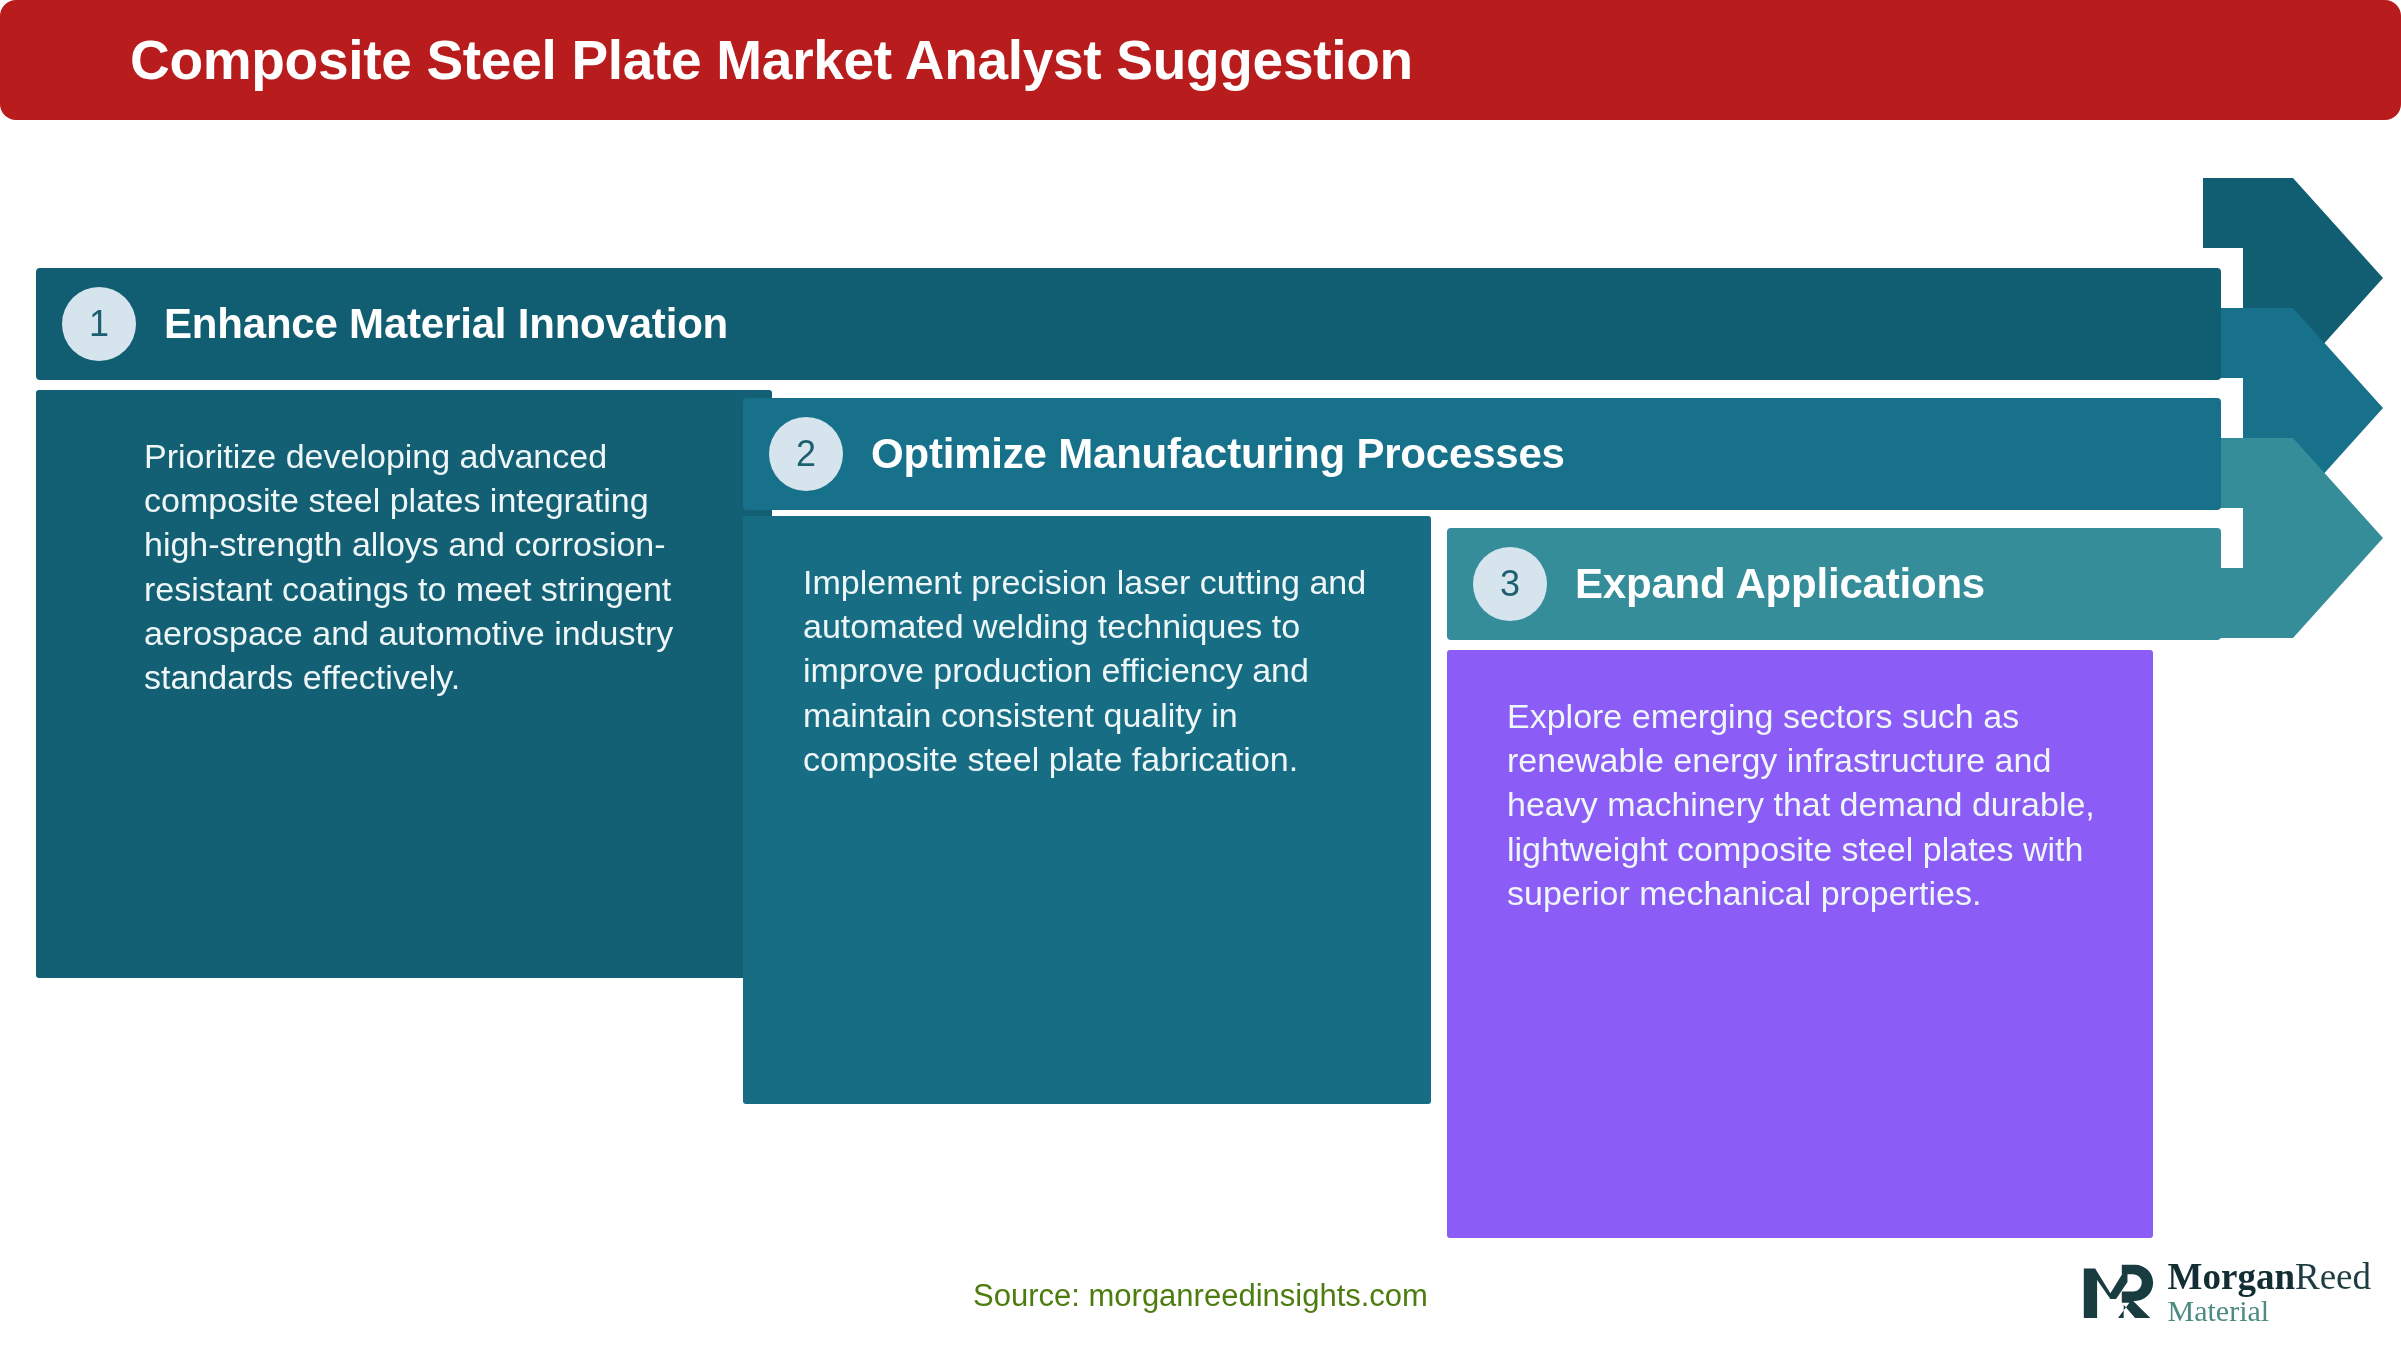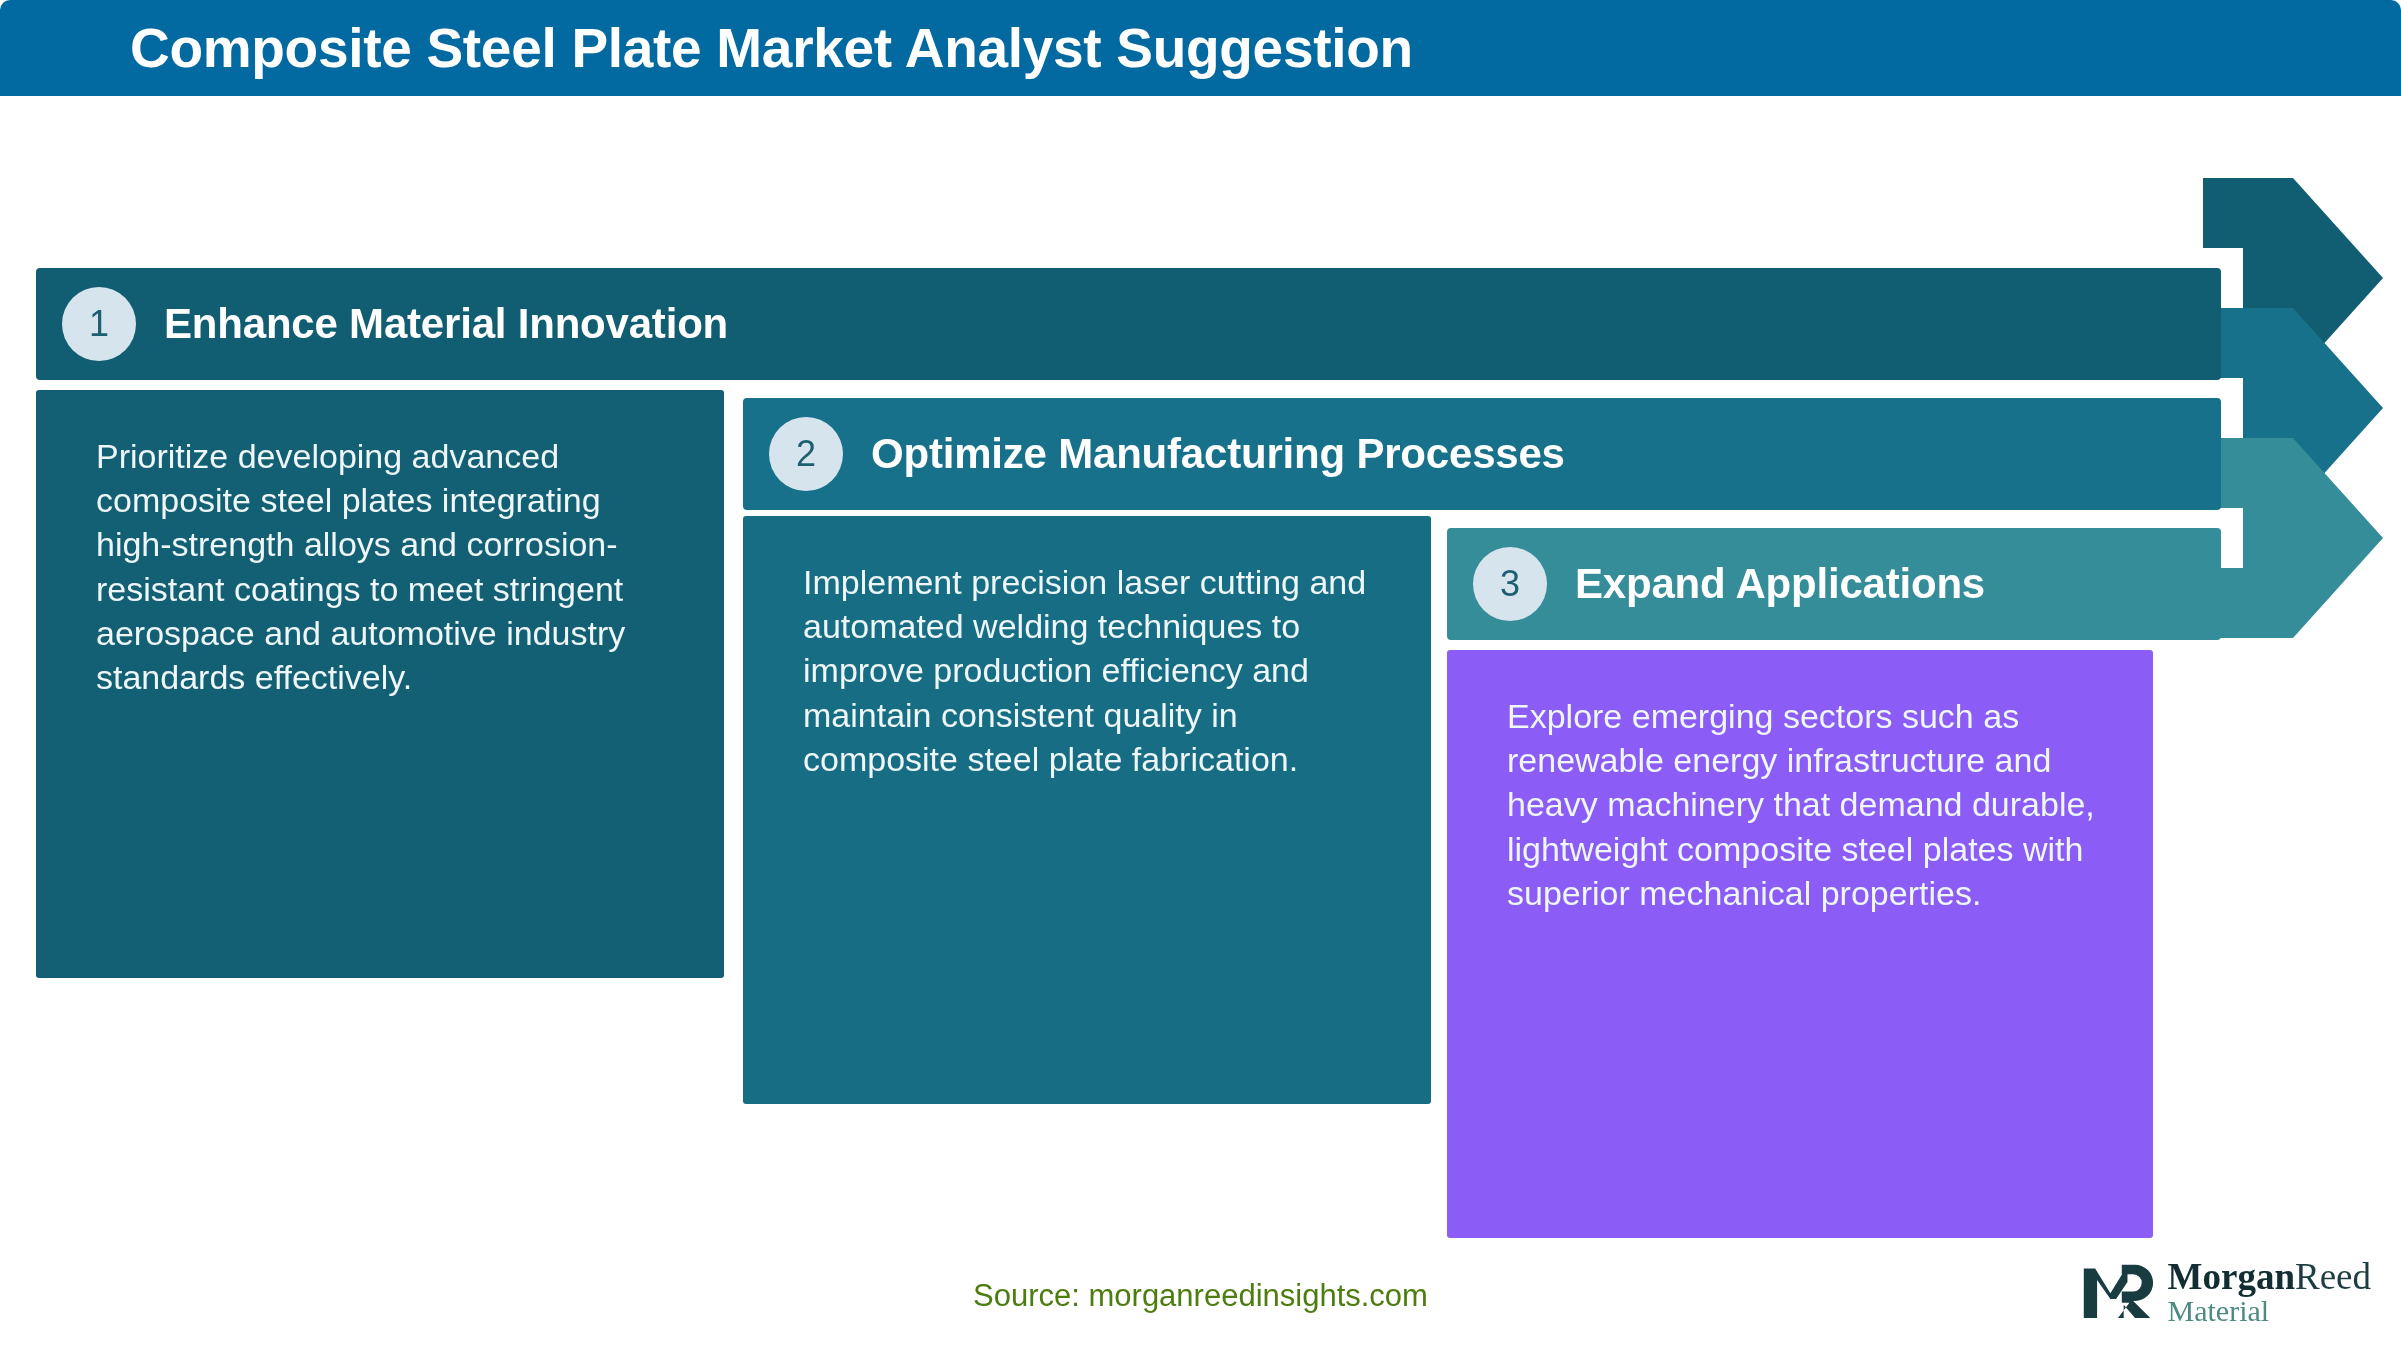--- a/index.html
+++ b/index.html
@@ -13,23 +13,23 @@
   .page{
     position:absolute;inset:0;
     background:#ffffff;
     border-radius:10px;
     overflow:hidden;
   }
 
   
   .header{
     position:absolute;left:0;top:0;
-    width:2401px;height:96px;
-    background:#0369a1;
-    display:flex;align-items:center;
+    width:2401px;height:120px;
+    background:#b91c1c;
+    display:flex;align-items:center;border-radius:16px;
   }
   .header-title{
     margin-left:130px;
     color:#ffffff;
     font-size:55px;
     font-weight:bold;
     letter-spacing:-0.3px;
     white-space:nowrap;
   }
 
@@ -132,21 +132,21 @@
       <path d="M 0 0 L 90 0 L 180 100 L 90 200 L 0 200 L 0 130 L 40 130 L 40 70 L 0 70 Z" fill="#358d99"></path>
     </svg>
   </div>
 
   <div class="bar" style="left:36px;top:268px;width:2185px;height:112px;background:#115e72;">
     <div class="badge">
       <span class="badge-num">1</span>
     </div>
     <div class="bar-title">Enhance Material Innovation</div>
   </div>
-  <div class="card" style="left:36px;top:390px;width:688px;height:588px;background:#136074;">
+  <div class="card" style="left:36px;top:390px;width:688px;height:588px;background:#136074;padding-left:48px;">
     <div class="card-text">Prioritize developing advanced composite steel plates integrating high-strength alloys and corrosion-resistant coatings to meet stringent aerospace and automotive industry standards effectively.</div>
   </div>
 
   <div class="bar" style="left:743px;top:398px;width:1478px;height:112px;background:#17718a;">
     <div class="badge">
       <span class="badge-num">2</span>
     </div>
     <div class="bar-title">Optimize Manufacturing Processes</div>
   </div>
   <div class="card" style="left:743px;top:516px;width:688px;height:588px;background:#176e84;">

